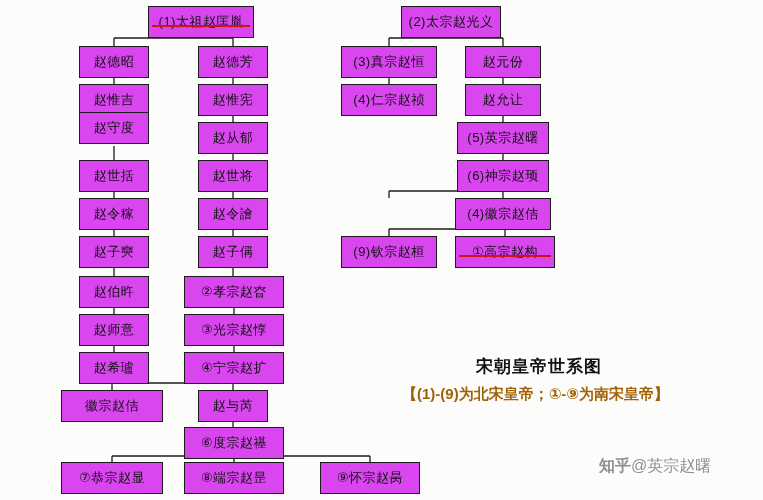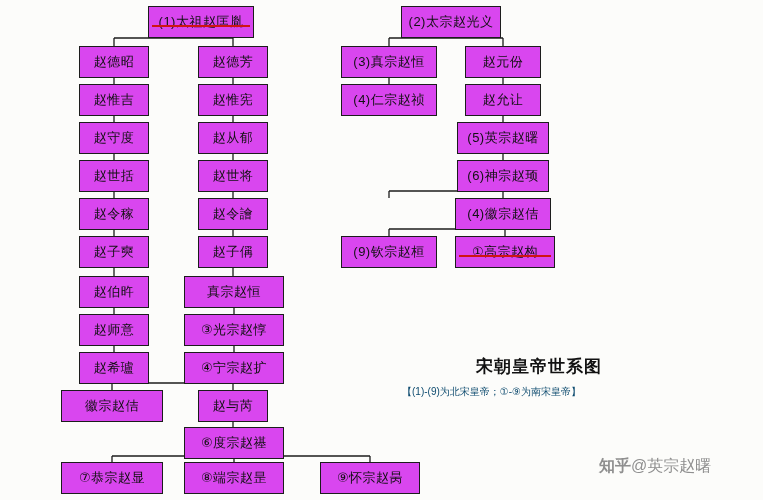--- a/index.html
+++ b/index.html
@@ -23,21 +23,21 @@
     z-index:2;
   }
   .redline{position:absolute;height:2px;background:#cf1414;z-index:3;}
   .chart-title{
     position:absolute;left:476px;top:355px;
     font-size:17px;font-weight:bold;color:#111;
     letter-spacing:1px;white-space:nowrap;z-index:2;
   }
   .chart-legend{
     position:absolute;left:402px;top:385px;
-    font-size:10px;font-weight:normal;color:#0c4a6e;
+    font-size:15px;font-weight:bold;color:#a16207;
     white-space:nowrap;z-index:2;
   }
   .watermark{
     position:absolute;left:599px;top:456px;
     font-size:16px;color:#8f8f8f;white-space:nowrap;z-index:2;
   }
   .watermark .brand{font-weight:bold;}
 </style>
 </head>
 <body>
@@ -58,36 +58,36 @@
       <path d="M503 222 V229 M389 229 H505 M389 229 V236 M505 229 V236"></path>
     </g>
   </svg>
 
   <div class="node" style="left:148px;top:6px;width:106px">(1)太祖赵匡胤</div>
   <div class="node" style="left:401px;top:6px;width:100px">(2)太宗赵光义</div>
   <div class="redline" style="left:152px;top:25px;width:98px"></div>
 
   <div class="node" style="left:79px;top:46px;width:70px">赵德昭</div>
   <div class="node" style="left:79px;top:84px;width:70px">赵惟吉</div>
-  <div class="node" style="left:79px;top:122px;width:70px">赵守度</div>
+  <div class="node" style="left:79px;top:112px;width:70px">赵守度</div>
   <div class="node" style="left:79px;top:160px;width:70px">赵世括</div>
   <div class="node" style="left:79px;top:198px;width:70px">赵令稼</div>
   <div class="node" style="left:79px;top:236px;width:70px">赵子奭</div>
   <div class="node" style="left:79px;top:276px;width:70px">赵伯旿</div>
   <div class="node" style="left:79px;top:314px;width:70px">赵师意</div>
   <div class="node" style="left:79px;top:352px;width:70px">赵希瓐</div>
   <div class="node" style="left:61px;top:390px;width:102px">徽宗赵佶</div>
 
   <div class="node" style="left:198px;top:46px;width:70px">赵德芳</div>
   <div class="node" style="left:198px;top:84px;width:70px">赵惟宪</div>
   <div class="node" style="left:198px;top:122px;width:70px">赵从郁</div>
   <div class="node" style="left:198px;top:160px;width:70px">赵世将</div>
   <div class="node" style="left:198px;top:198px;width:70px">赵令譮</div>
   <div class="node" style="left:198px;top:236px;width:70px">赵子偁</div>
-  <div class="node" style="left:184px;top:276px;width:100px">真宗赵恒</div>
+  <div class="node" style="left:184px;top:276px;width:100px">②孝宗赵昚</div>
   <div class="node" style="left:184px;top:314px;width:100px">③光宗赵惇</div>
   <div class="node" style="left:184px;top:352px;width:100px">④宁宗赵扩</div>
   <div class="node" style="left:198px;top:390px;width:70px">赵与芮</div>
   <div class="node" style="left:184px;top:427px;width:100px">⑥度宗赵禥</div>
 
   <div class="node" style="left:61px;top:462px;width:102px">⑦恭宗赵显</div>
   <div class="node" style="left:184px;top:462px;width:100px">⑧端宗赵昰</div>
   <div class="node" style="left:320px;top:462px;width:100px">⑨怀宗赵昺</div>
 
   <div class="node" style="left:341px;top:46px;width:96px">(3)真宗赵恒</div>

